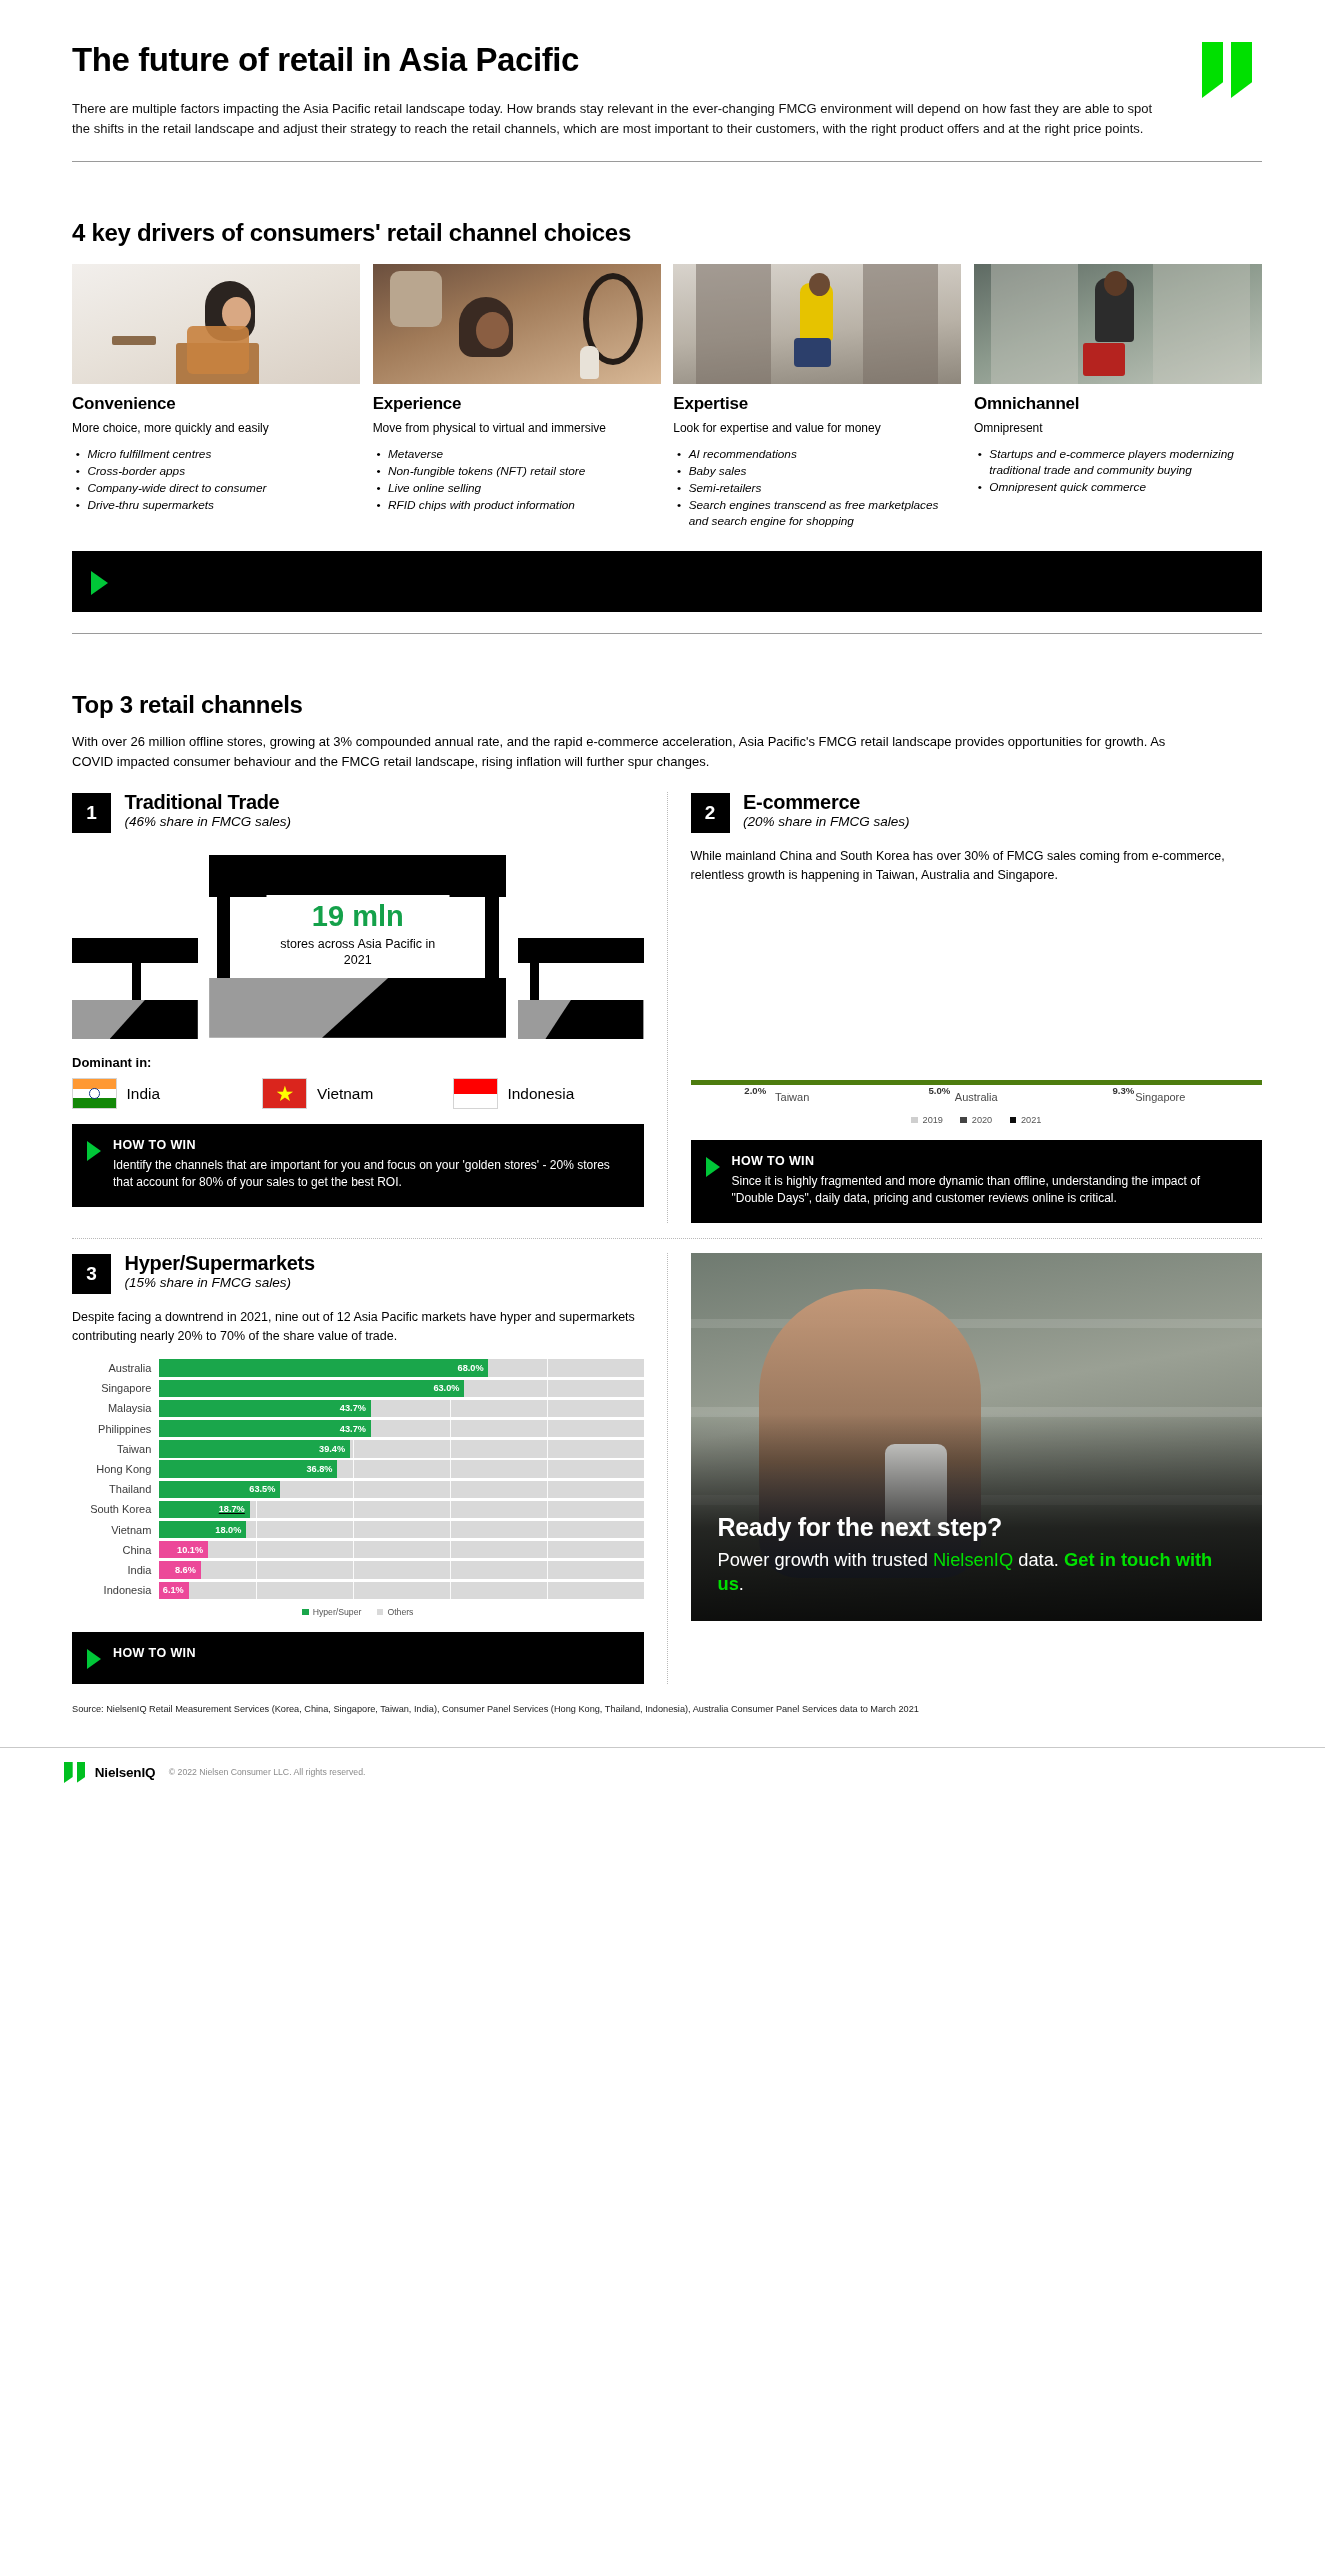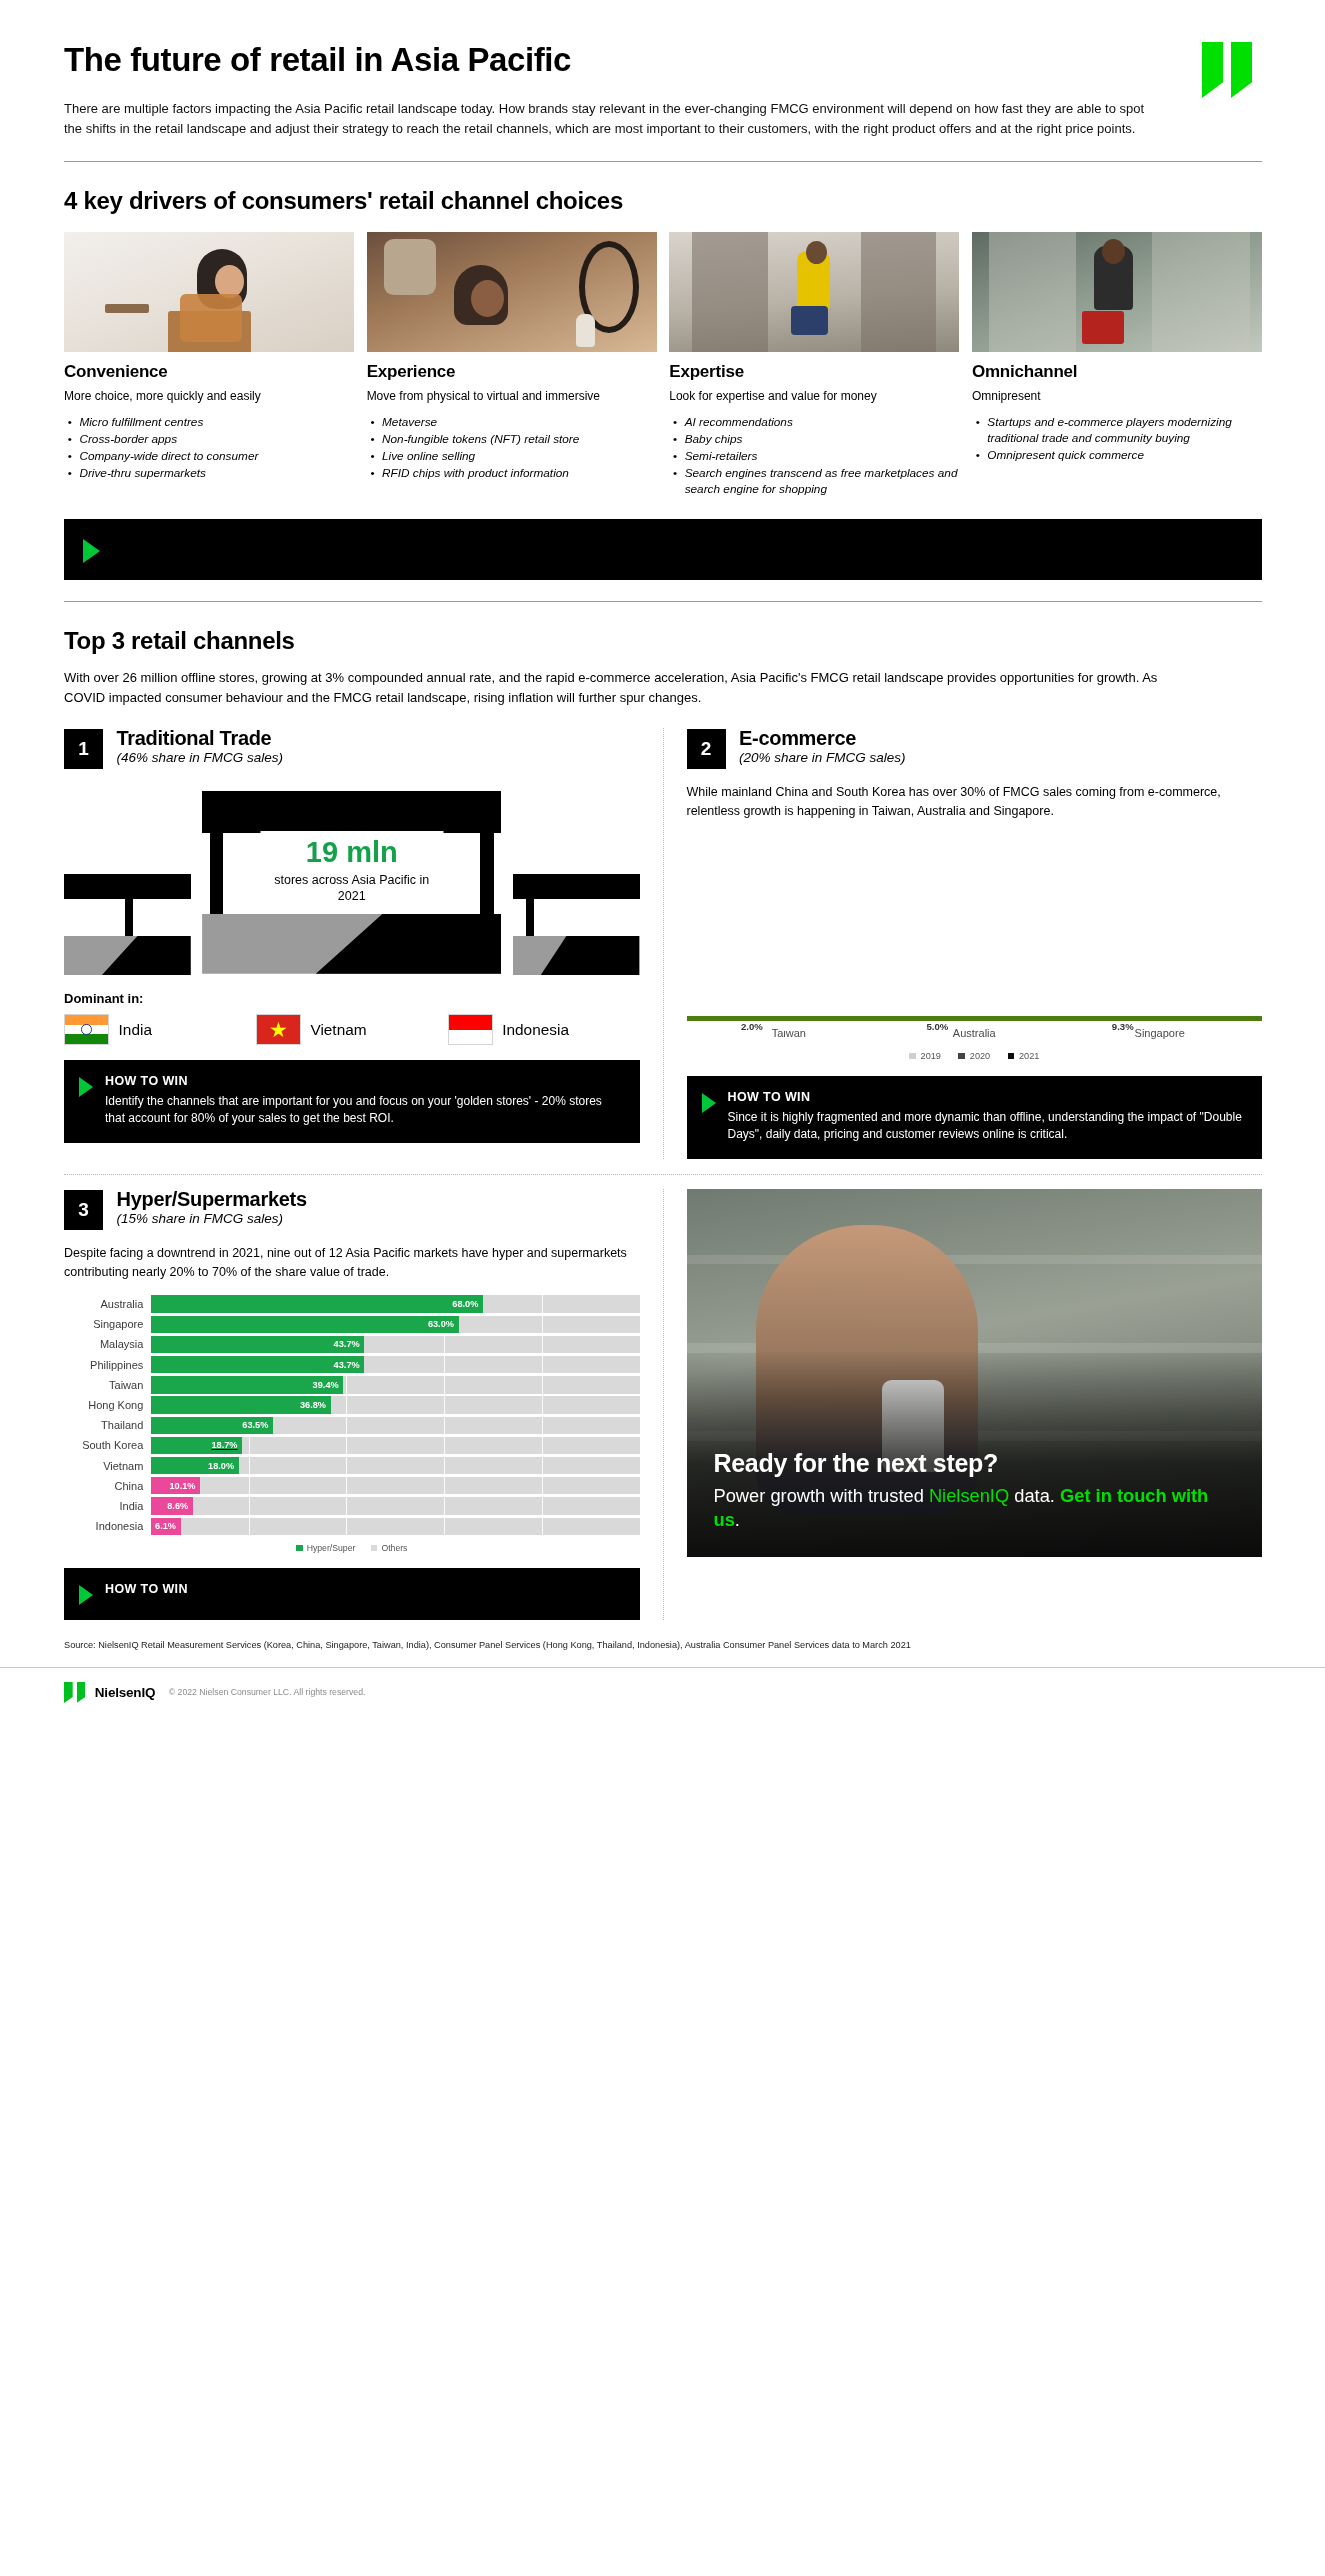--- a/index.html
+++ b/index.html
@@ -4,21 +4,21 @@
 <style>
   * { box-sizing: border-box; margin: 0; padding: 0; }
   body {
     width: 1326px;
     background: #ffffff;
     font-family: "Liberation Sans", sans-serif;
     color: #000000;
     -webkit-font-smoothing: antialiased;
   }
   .page { width: 1326px; position: relative; padding: 0 0 0 0; }
-  .inner { padding: 0 64px; }
+  .inner { padding: 16px 64px; margin-left: 8px; }
 
   
   .header { padding-top: 42px; position: relative; }
   h1.title {
     font-size: 33px;
     font-weight: bold;
     letter-spacing: -0.4px;
     line-height: 1.1;
   }
   .intro {
@@ -519,21 +519,21 @@
           <div class="figure" style="left:8%;top:0;width:26%;height:100%;background:rgba(120,110,100,.55);border-radius:0;"></div>
           <div class="figure" style="right:8%;top:0;width:26%;height:100%;background:rgba(120,110,100,.55);border-radius:0;"></div>
           <div class="figure" style="left:44%;top:16%;width:33px;height:58px;background:#e6c300;border-radius:9.6px 9.6px 3.9px 3.9px;"></div>
           <div class="figure" style="left:47%;top:8%;width:21px;height:23px;background:#6b4a33;border-radius:50%;"></div>
           <div class="figure" style="left:42%;top:62%;width:37px;height:29px;background:#2c3f6b;border-radius:3.9px;"></div>
         </div>
         <h3>Expertise</h3>
         <p class="sub">Look for expertise and value for money</p>
         <ul>
           <li>AI recommendations</li>
-          <li>Baby chips</li>
+          <li>Baby sales</li>
           <li>Semi-retailers</li>
           <li>Search engines transcend as free marketplaces and search engine for shopping</li>
         </ul>
       </div>
 
       <div class="driver">
         <div class="photo">
           <div class="ph-bg ph-d"></div>
           <div class="figure" style="left:6%;top:0;width:30%;height:100%;background:rgba(200,200,190,.45);border-radius:0;"></div>
           <div class="figure" style="right:4%;top:0;width:34%;height:100%;background:rgba(200,200,190,.4);border-radius:0;"></div>

